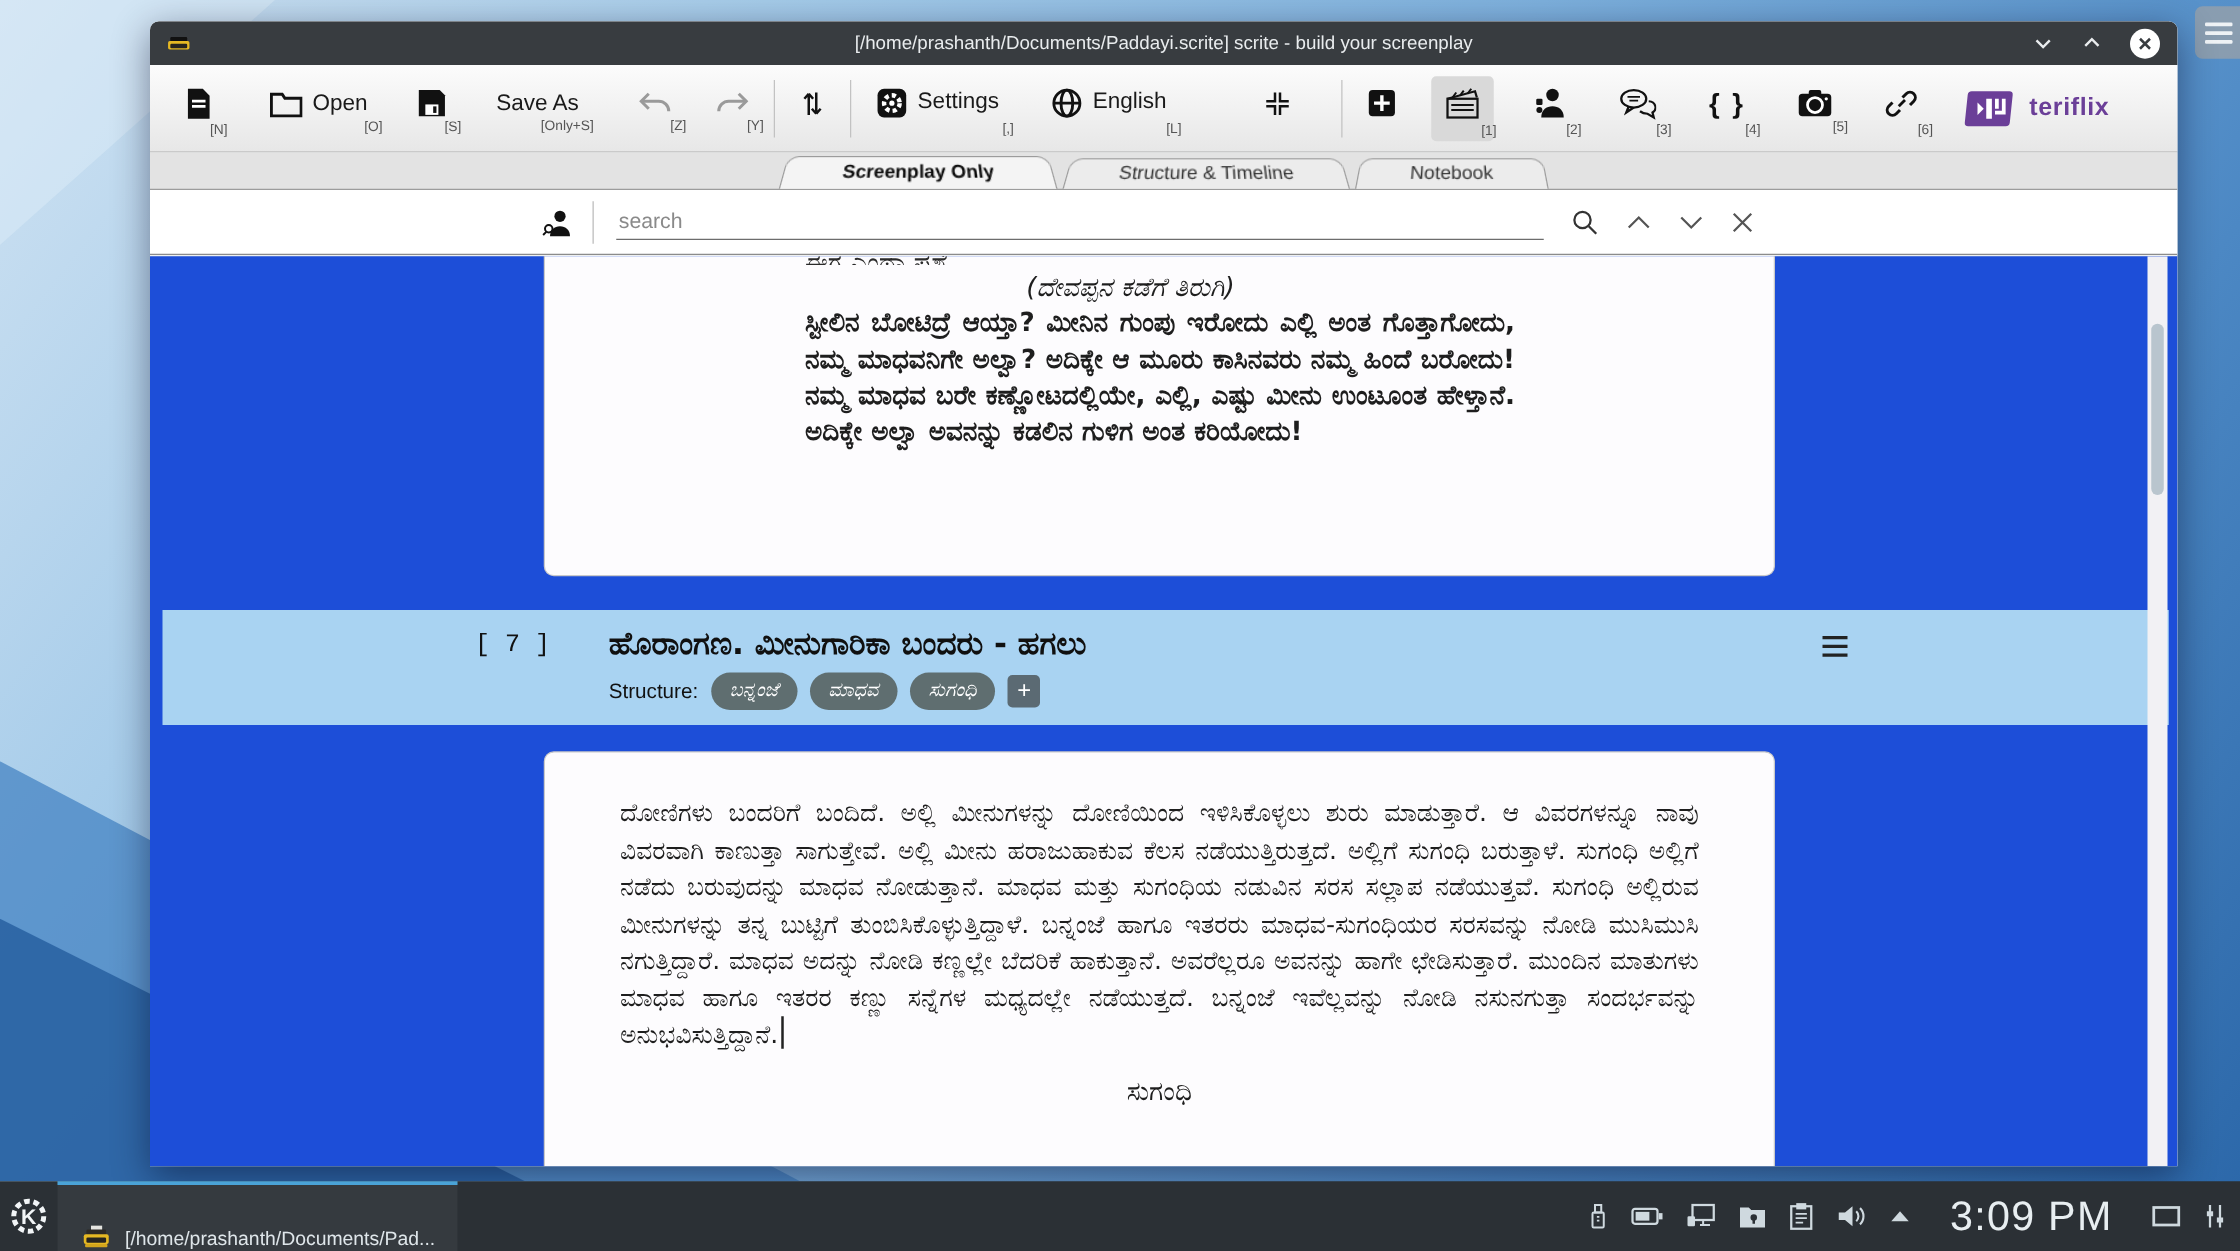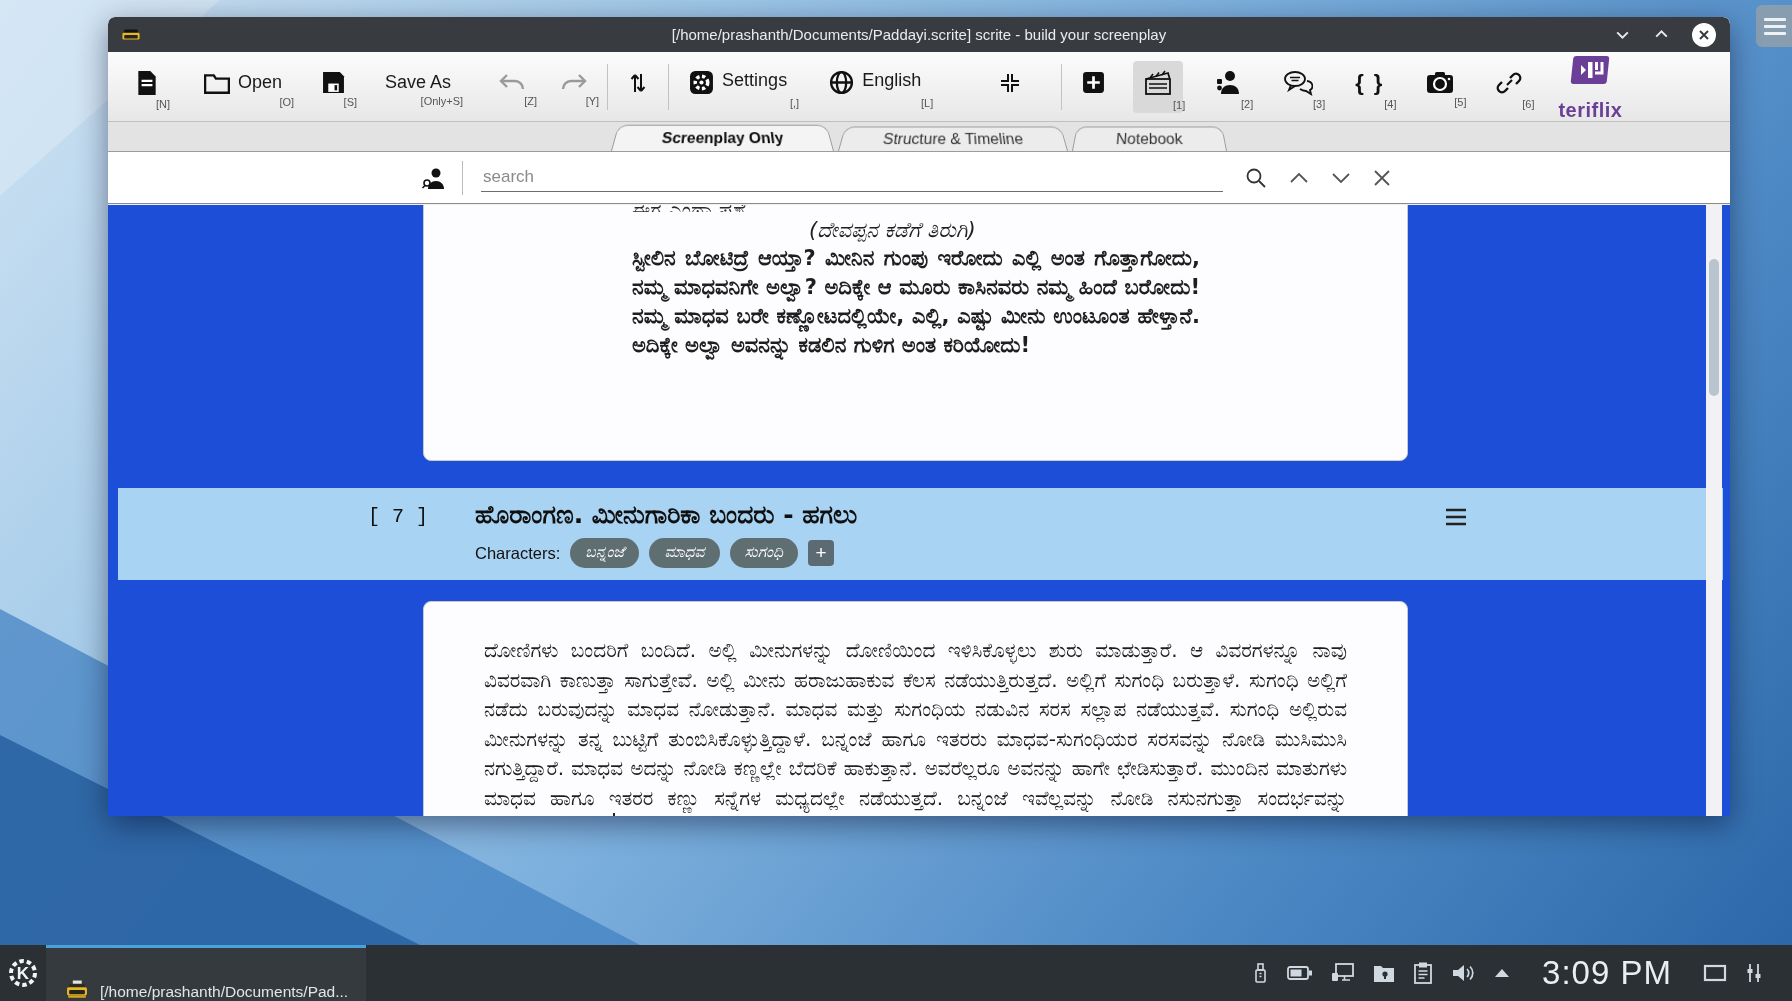--- a/index.html
+++ b/index.html
@@ -19,39 +19,39 @@
 
   
   .toolbox { position:absolute; right:-8px; top:5px; width:44px; height:42px; background:rgba(150,160,170,.8);
     border-radius:6px; display:flex; align-items:center; justify-content:flex-start; padding-left:8px; }
   .hamb, .hamb::before, .hamb::after { width:22px; height:3px; background:#eef2f5; border-radius:1px; display:block; content:""; }
   .hamb { position:relative; }
   .hamb::before { position:absolute; top:-7px; }
   .hamb::after { position:absolute; top:7px; }
 
   
-  .win { position:absolute; left:108px; top:17px; width:1622px; height:799px; background:#eef0f1;
+  .win { position:absolute; left:120px; top:17px; width:1622px; height:916px; background:#eef0f1;
     border-radius:7px 7px 0 0; box-shadow:0 8px 30px rgba(0,0,30,.45); overflow:hidden; }
   .titlebar { height:35px; background:#383c40; border-radius:7px 7px 0 0; display:flex; align-items:center; position:relative; }
   .titlebar .appicon { margin-left:12px; }
   .titlebar .title { position:absolute; left:0; right:0; text-align:center; color:#e9ecee; font-size:15px; }
   .winctl { position:absolute; right:14px; top:0; height:35px; display:flex; align-items:center; gap:22px; }
   .circle-x { width:24px; height:24px; background:#fff; border-radius:50%; display:flex; align-items:center; justify-content:center; }
 
   
   .toolbar { height:70px; background:linear-gradient(#fcfcfc,#e7e7e7); border-bottom:1px solid #bfbfbf;
     display:flex; align-items:center; padding:0 18px; }
   .tbtn { position:relative; display:flex; align-items:flex-start; gap:8px; padding:8px 10px 16px 10px; color:#111; }
   .tbtn .tlbl { font-size:18px; color:#1a1a1a; }
   .sc { position:absolute; bottom:2px; right:-2px; font-size:11px; color:#555; white-space:nowrap; }
   .vsep { width:1px; height:46px; background:#c2c2c2; margin:0 10px; }
   .dim { color:#9a9a9a; }
   .activebtn { background:#d9d9d9; border-radius:4px; }
   .braces-glyph { font-size:22px; font-weight:bold; color:#111; letter-spacing:2px; }
-  .brand { display:flex; align-items:center; gap:11px; margin-left:26px;flex-direction:column; }
+  .brand { display:flex; align-items:center; gap:11px; margin-left:26px; }
   .brand .bt { font-size:20px; color:#6b3f98; font-weight:bold; letter-spacing:.5px; }
 
   
   .tabrow { height:30px; background:#e3e3e3; display:flex; justify-content:center; align-items:flex-end; border-bottom:1px solid #9c9c9c; }
   .tab { padding:4px 42px 3px; border:1px solid #9c9c9c; border-bottom:none; border-radius:10px 10px 0 0;
     background:#ececec; font-size:16px; color:#333; margin:0 2px; transform:perspective(14px) rotateX(2deg); transform-origin:bottom; }
   .tab.active { background:#f4f4f4; font-weight:bold; color:#0c0c0c; padding:5px 48px 4px; }
 
   
   .searchrow { height:52px; background:#ffffff; border-bottom:1px solid #8b8b8b; display:flex; align-items:center; }
@@ -91,21 +91,21 @@
   .sbtrack { position:absolute; right:8px; top:0; bottom:0; width:16px; background:#f2f1f4; }
   .sbthumb { position:absolute; right:11px; top:54px; width:10px; height:137px; background:#b9c5ce; border-radius:5px; }
 
   
   .taskbar { position:absolute; left:0; bottom:0; width:1792px; height:56px; background:#2b3035;
     display:flex; align-items:center; z-index:50; }
   .klaunch { width:46px; height:56px; display:flex; align-items:center; justify-content:center; }
   .task { height:56px; display:flex; align-items:flex-end; gap:10px; padding:0 18px; border-top:3px solid #4aa3d8;
     background:rgba(255,255,255,.05); max-width:330px; }
   .task .tl { color:#dfe6ea; font-size:15.5px; white-space:nowrap; }
-  .tray { margin-left:auto; display:flex; align-items:center; gap:16px; padding-right:28px; }
+  .tray { margin-left:auto; display:flex; align-items:center; gap:16px; padding-right:10px; }
   .clock { color:#e8eef1; font-size:33px; font-weight:300; letter-spacing:1px; margin:0 14px; }
 
   svg { display:block; }
 </style>
 </head>
 <body>
 
 <div class="stage">
   <div class="facet3"></div>
   <div class="facet1"></div>
@@ -340,21 +340,21 @@
 
       <div class="band">
         <span class="scene-num">[ 7 ]</span>
         <span class="scene-head kn">ಹೊರಾಂಗಣ. ಮೀನುಗಾರಿಕಾ ಬಂದರು - ಹಗಲು</span>
         <span class="band-menu">
           <svg width="24" height="18" viewBox="0 0 24 18">
               <path d="M2 2h20M2 9h20M2 16h20" stroke="#222" stroke-width="2.6"></path>
             </svg>
         </span>
         <span class="chars">
-          <span class="clabel">Characters:</span>
+          <span class="clabel">Structure:</span>
           <span class="pill kn">ಬನ್ನಂಜೆ</span>
           <span class="pill kn">ಮಾಧವ</span>
           <span class="pill kn">ಸುಗಂಧಿ</span>
           <span class="addchar">+</span>
         </span>
       </div>
 
       <div class="card card2">
         <div class="action kn"><span>ದೋಣಿಗಳು ಬಂದರಿಗೆ ಬಂದಿದೆ. ಅಲ್ಲಿ ಮೀನುಗಳನ್ನು ದೋಣಿಯಿಂದ ಇಳಿಸಿಕೊಳ್ಳಲು ಶುರು ಮಾಡುತ್ತಾರೆ. ಆ ವಿವರಗಳನ್ನೂ ನಾವು ವಿವರವಾಗಿ ಕಾಣುತ್ತಾ ಸಾಗುತ್ತೇವೆ. ಅಲ್ಲಿ ಮೀನು ಹರಾಜುಹಾಕುವ ಕೆಲಸ ನಡೆಯುತ್ತಿರುತ್ತದೆ. ಅಲ್ಲಿಗೆ ಸುಗಂಧಿ ಬರುತ್ತಾಳೆ. ಸುಗಂಧಿ ಅಲ್ಲಿಗೆ ನಡೆದು ಬರುವುದನ್ನು ಮಾಧವ ನೋಡುತ್ತಾನೆ. ಮಾಧವ ಮತ್ತು ಸುಗಂಧಿಯ ನಡುವಿನ ಸರಸ ಸಲ್ಲಾಪ ನಡೆಯುತ್ತವೆ. ಸುಗಂಧಿ ಅಲ್ಲಿರುವ ಮೀನುಗಳನ್ನು ತನ್ನ ಬುಟ್ಟಿಗೆ ತುಂಬಿಸಿಕೊಳ್ಳುತ್ತಿದ್ದಾಳೆ. ಬನ್ನಂಜೆ ಹಾಗೂ ಇತರರು ಮಾಧವ-ಸುಗಂಧಿಯರ ಸರಸವನ್ನು ನೋಡಿ ಮುಸಿಮುಸಿ ನಗುತ್ತಿದ್ದಾರೆ. ಮಾಧವ ಅದನ್ನು ನೋಡಿ ಕಣ್ಣಲ್ಲೇ ಬೆದರಿಕೆ ಹಾಕುತ್ತಾನೆ. ಅವರೆಲ್ಲರೂ ಅವನನ್ನು ಹಾಗೇ ಛೇಡಿಸುತ್ತಾರೆ. ಮುಂದಿನ ಮಾತುಗಳು ಮಾಧವ ಹಾಗೂ ಇತರರ ಕಣ್ಣು ಸನ್ನೆಗಳ ಮಧ್ಯದಲ್ಲೇ ನಡೆಯುತ್ತದೆ. ಬನ್ನಂಜೆ ಇವೆಲ್ಲವನ್ನು ನೋಡಿ ನಸುನಗುತ್ತಾ ಸಂದರ್ಭವನ್ನು ಅನುಭವಿಸುತ್ತಿದ್ದಾನೆ.</span><span class="caret"></span></div>
         <div class="cue kn">ಸುಗಂಧಿ</div>

